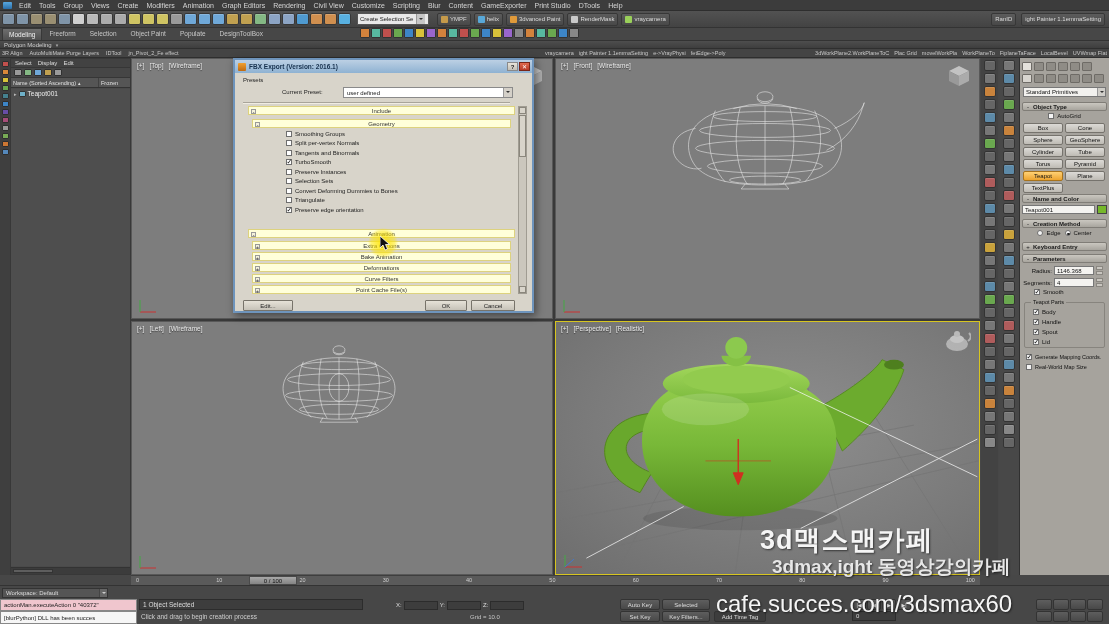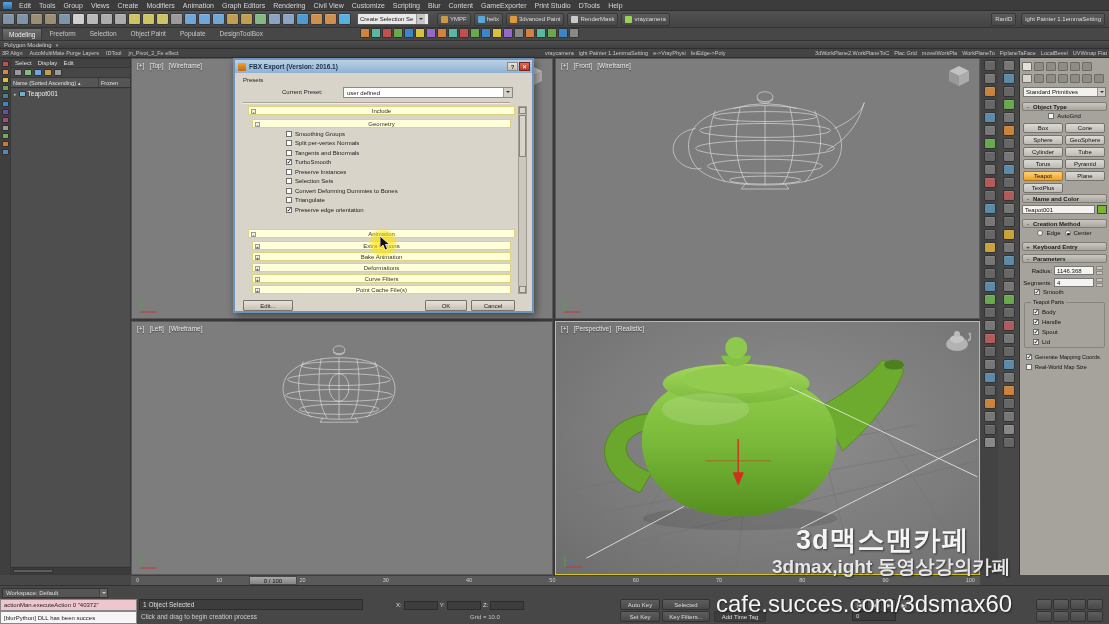--- a/index.html
+++ b/index.html
@@ -145,21 +145,21 @@
 .scr-thumb{position:absolute;left:0;top:8px;width:7px;height:42px;background:#d8d4ca;border:1px solid #8a867c;}
 .fbx-foot-btn{position:absolute;height:11px;background:linear-gradient(#e6e2d8,#c6c2b8);border:1px solid #77736a;border-radius:1px;display:flex;align-items:center;justify-content:center;font-size:6px;color:#222;}
 .btn-edit{left:8px;top:240px;width:50px;}
 .btn-ok{left:190px;top:240px;width:42px;}
 .btn-cancel{left:236px;top:240px;width:44px;}
 
 
 .halo{position:absolute;left:368px;top:228px;width:30px;height:30px;border-radius:50%;background:radial-gradient(circle,rgba(255,228,0,.95),rgba(255,228,0,.45) 55%,rgba(255,228,0,0) 72%);z-index:55;pointer-events:none;}
 .cursorw{position:absolute;left:380px;top:236px;z-index:56;pointer-events:none;}
 .wm{position:absolute;color:#f5f5f5;z-index:60;pointer-events:none;text-shadow:1px 1px 2px rgba(0,0,0,.55);white-space:nowrap;}
-.wm1{left:796px;top:522px;font-size:27px;font-weight:bold;letter-spacing:1px;}
+.wm1{left:760px;top:522px;font-size:27px;font-weight:bold;letter-spacing:1px;}
 .wm2{left:772px;top:554px;font-size:19px;color:#e6e6e6;font-weight:bold;}
 .wm3{left:716px;top:590px;font-size:24px;}
 </style>
 </head>
 <body>
 
 <div class="menubar">
   <span class="appicon"></span>
   <div class="menus">
 

